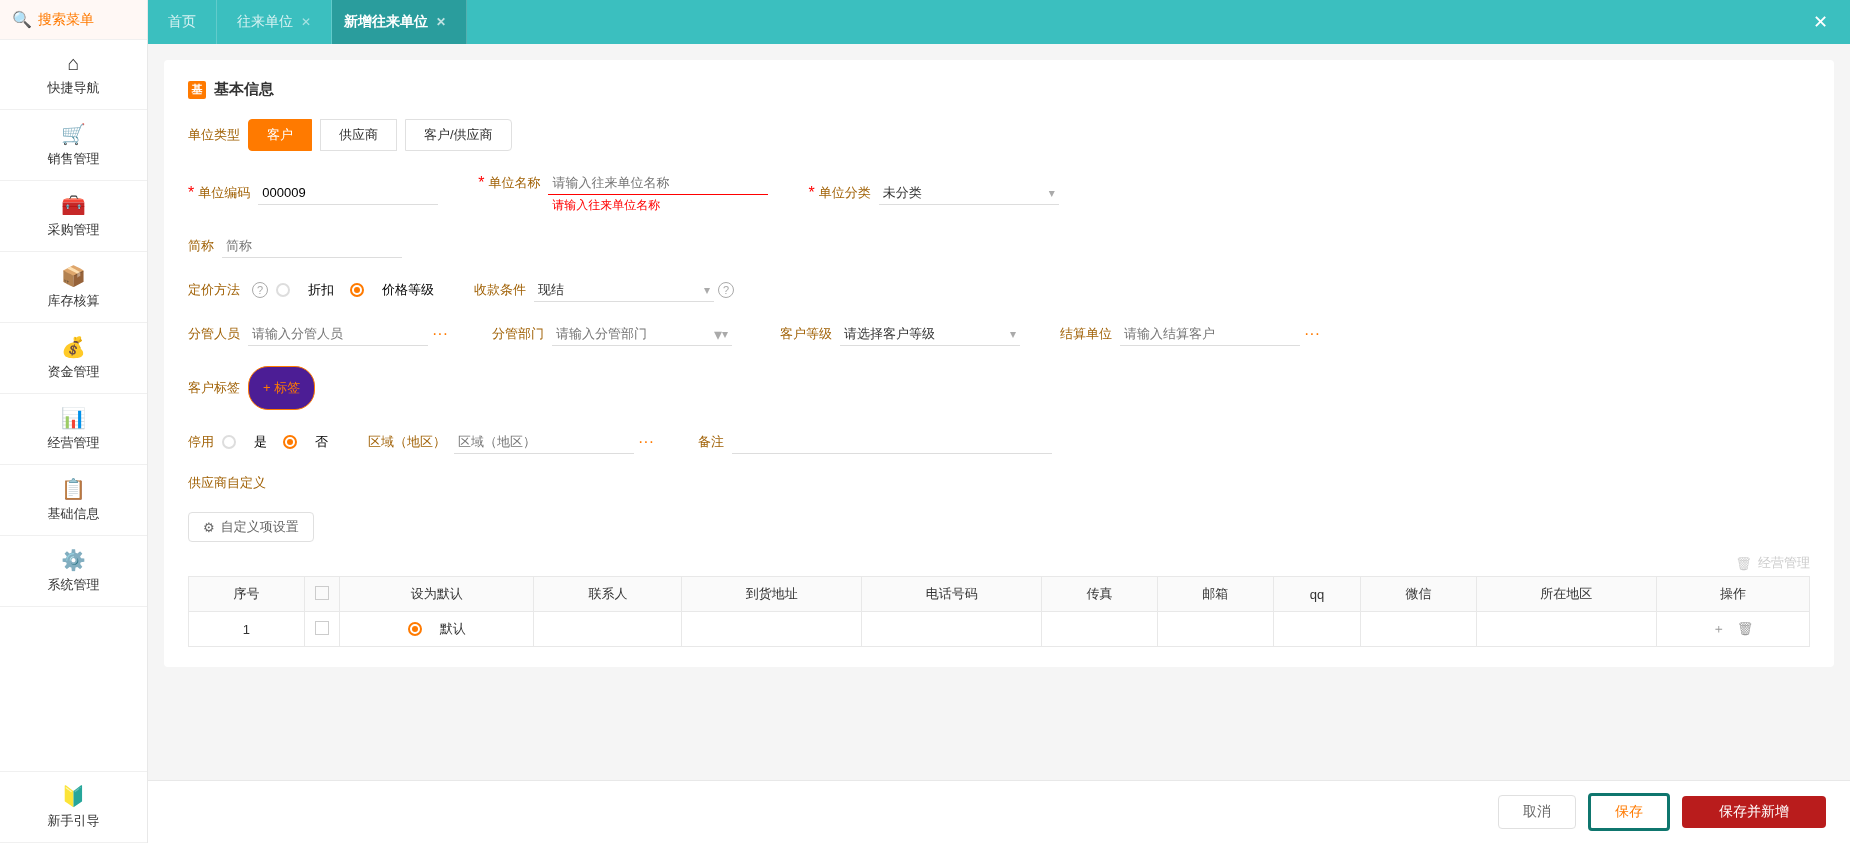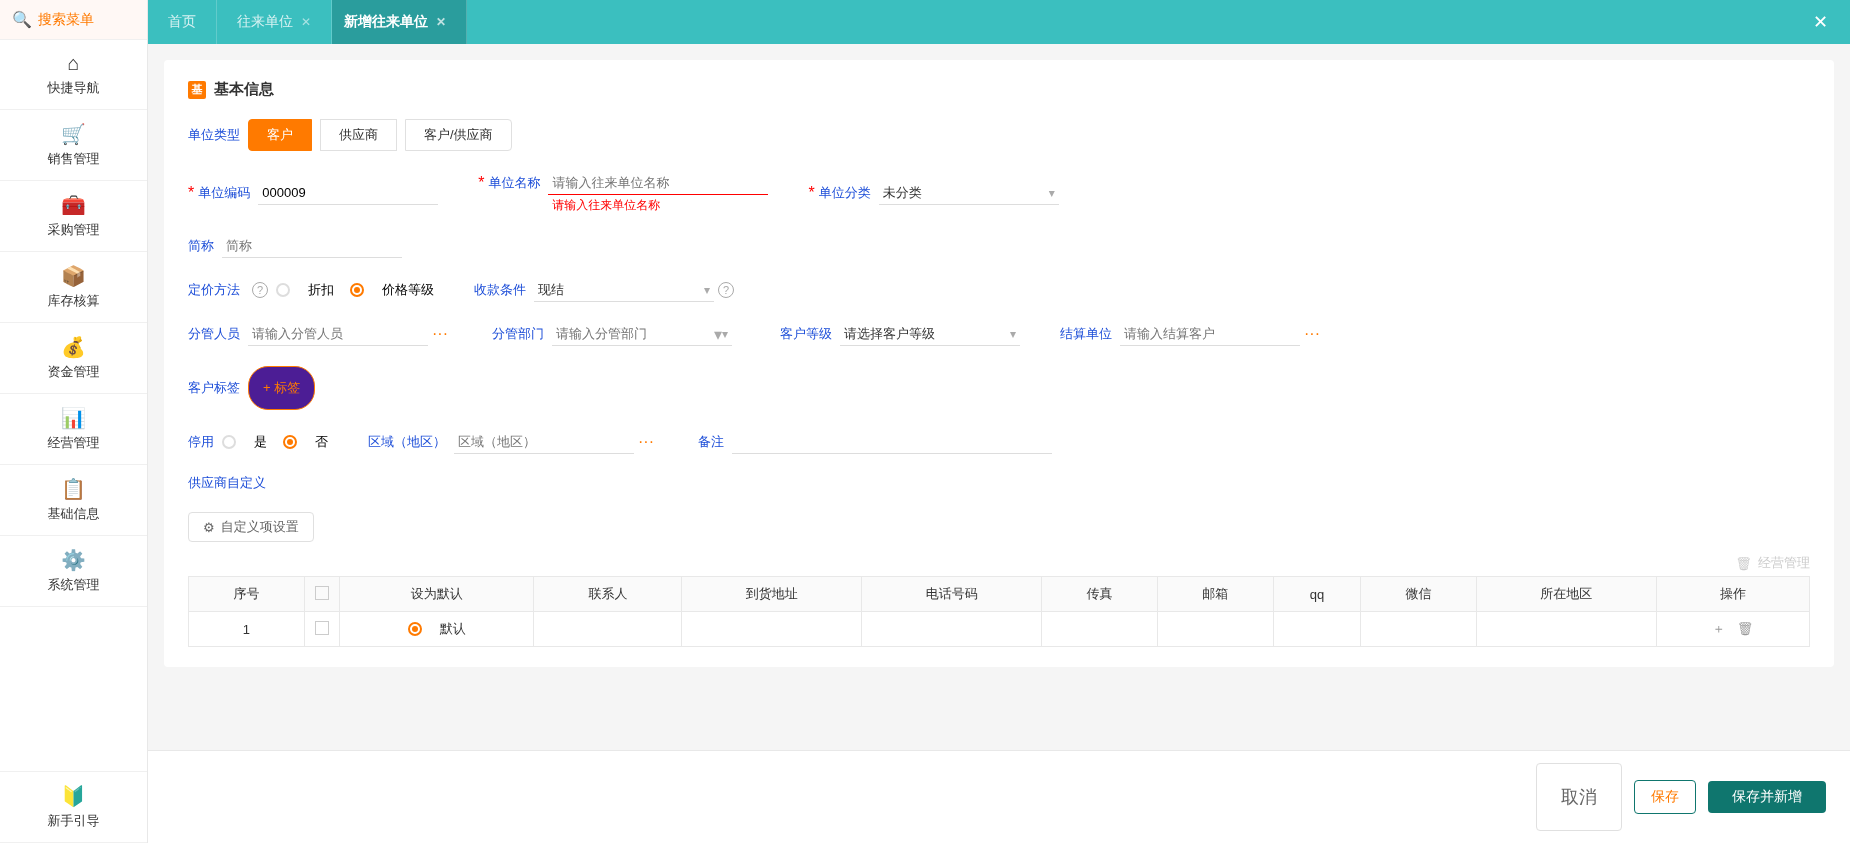--- a/index.html
+++ b/index.html
@@ -132,21 +132,21 @@
       margin-bottom: 20px;
       flex-wrap: wrap;
     }
     .form-group {
       display: flex;
       align-items: center;
       margin-right: 40px;
     }
     .form-label {
       font-size: 13px;
-      color: #1d4ed8;
+      color: #a16207;
       white-space: nowrap;
       margin-right: 8px;
     }
     .required-star {
       color: #f00;
       margin-right: 4px;
     }
     .form-input {
       border: none;
       border-bottom: 1px solid #ddd;
@@ -340,39 +340,39 @@
       display: flex;
       align-items: center;
       justify-content: flex-end;
       padding: 12px 24px;
       gap: 12px;
       flex-shrink: 0;
     }
     .btn-cancel {
       border: 1px solid #e0e0e0;
       background: #fff;
-      padding: 21px 24px;
+      padding: 7px 24px;
       border-radius: 4px;
-      font-size: 18px;
+      font-size: 14px;
       color: #666;
       cursor: pointer;
     }
     .btn-save {
-      border: 1px solid #0f766e;
+      border: 3px solid #0f766e;
       background: #fff;
-      padding: 7px 16px;
+      padding: 7px 24px;
       border-radius: 4px;
       font-size: 14px;
       color: #ff7a00;
       cursor: pointer;
     }
     .btn-save-new {
       border: none;
-      background: #0f766e;
-      padding: 7px 24px;
+      background: #b91c1c;
+      padding: 7px 37px;
       border-radius: 4px;
       font-size: 14px;
       color: #fff;
       cursor: pointer;
     }
 
     
     ::-webkit-scrollbar { width: 6px; }
     ::-webkit-scrollbar-track { background: #f0f0f0; }
     ::-webkit-scrollbar-thumb { background: #ccc; border-radius: 3px; }

